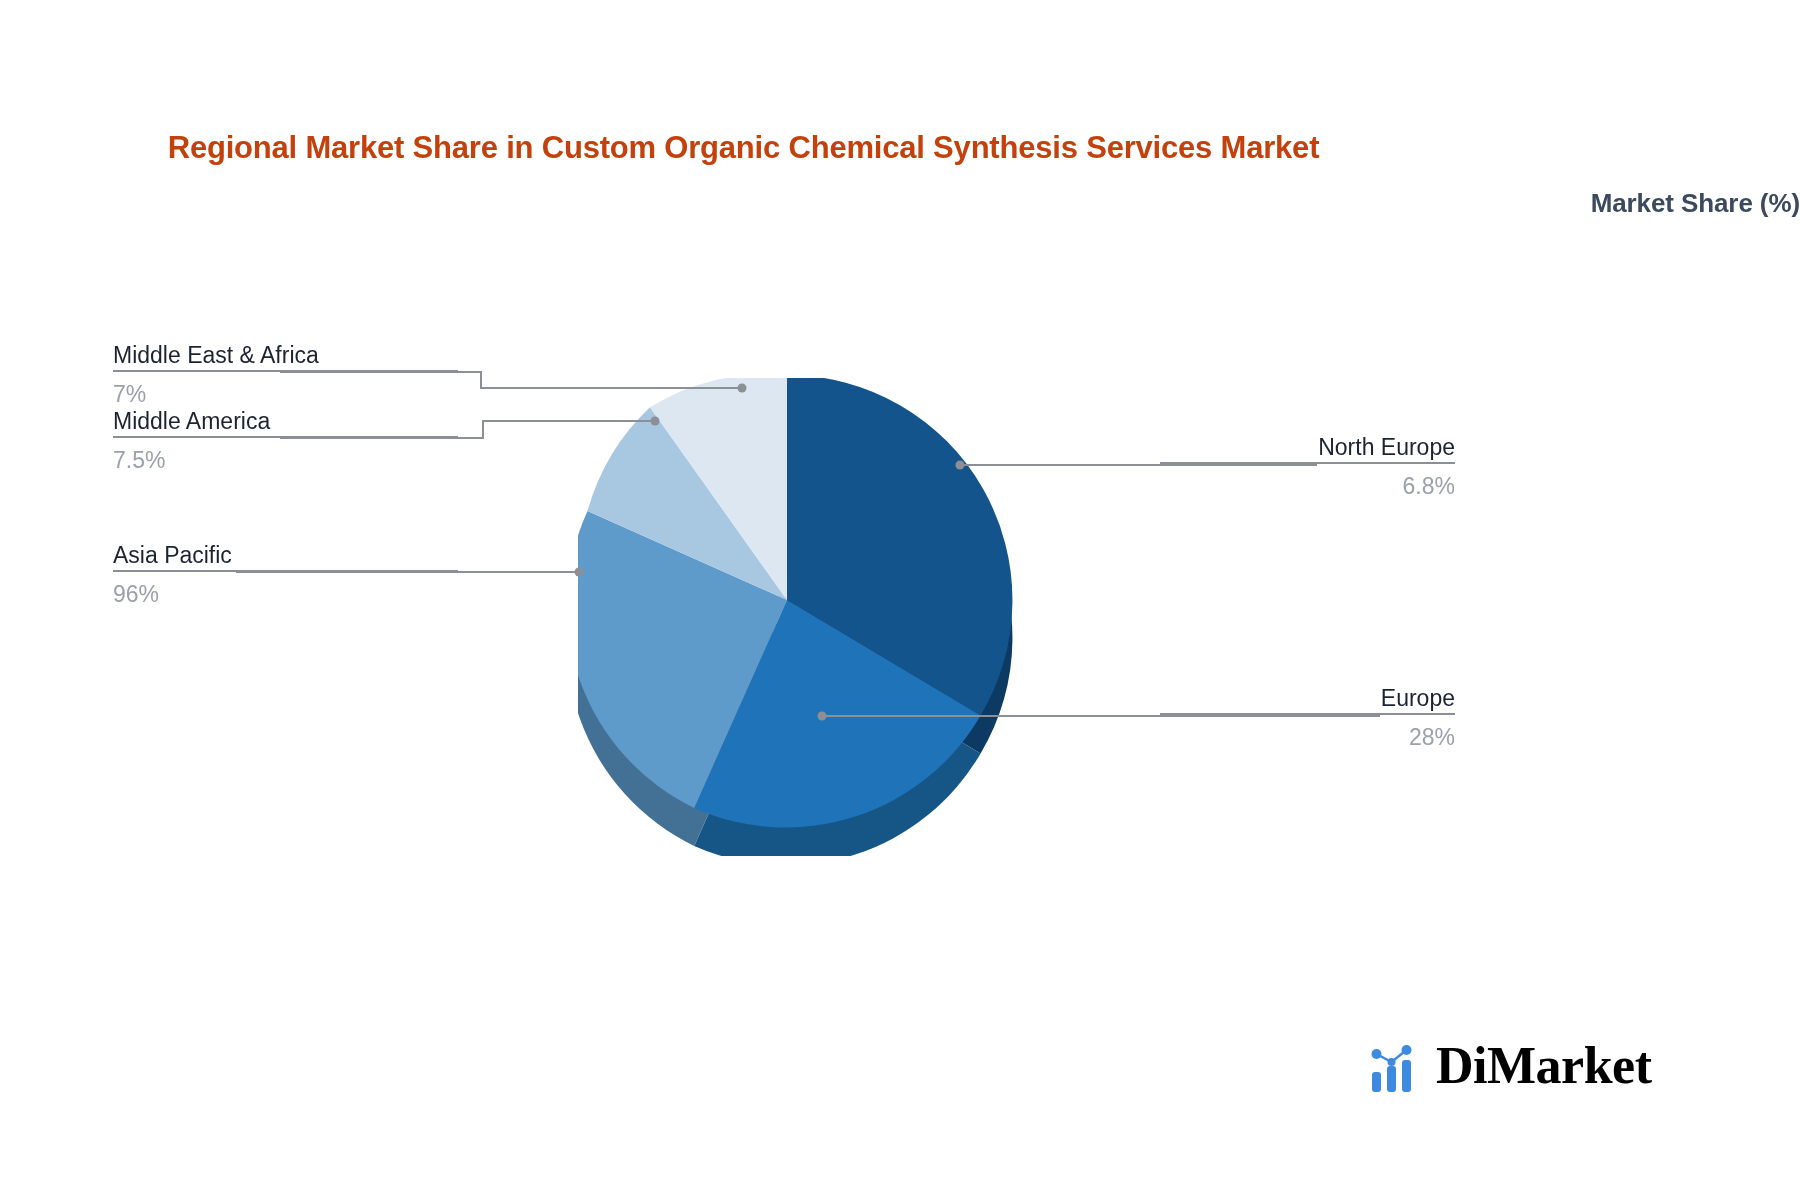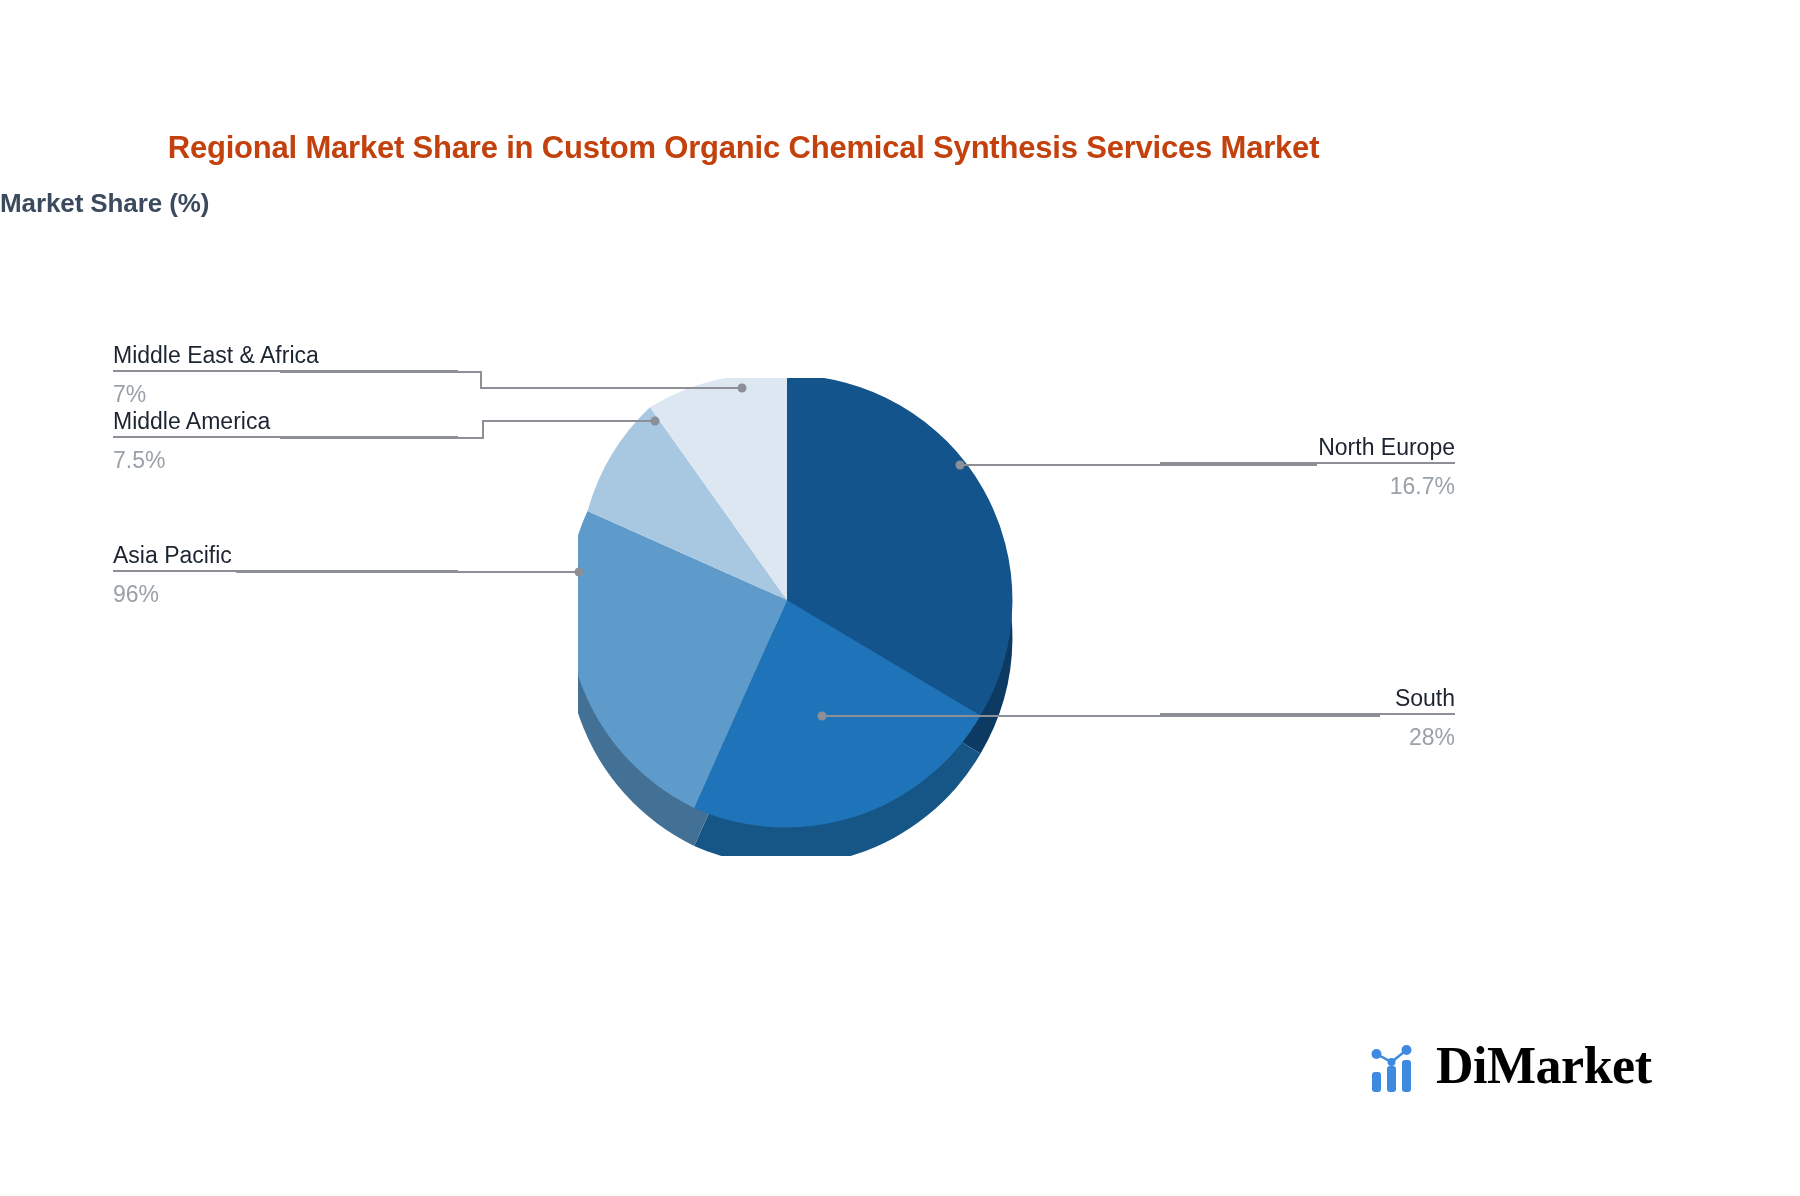--- a/index.html
+++ b/index.html
@@ -33,21 +33,21 @@
     font-weight: bold;
     color: #c2410c;
     letter-spacing: -0.2px;
     white-space: nowrap;
   }
   .subtitle {
     position: absolute;
     left: 0;
     top: 188px;
     width: 1800px;
-    text-align: left;
+    text-align: right;
     font-size: 26px;
     font-weight: bold;
     color: #3b4a5e;
     letter-spacing: -0.1px;
     white-space: nowrap;
   }
 
   
   .pie-wrap {
     position: absolute;
@@ -180,25 +180,25 @@
     <circle cx="655" cy="421" r="4.5" fill="#8c9096"></circle>
     <polyline points="655,421 483,421 483,438 280,438" fill="none" stroke="#8c9096" stroke-width="2"></polyline>
 
     <circle cx="742" cy="388" r="4.5" fill="#8c9096"></circle>
     <polyline points="742,388 481,388 481,372 280,372" fill="none" stroke="#8c9096" stroke-width="2"></polyline>
   </svg>
 
   <div class="callout right" style="left:1160px; top:432px; width:295px;">
     <div class="name">North Europe</div>
     <div class="rule"></div>
-    <div class="value">16.7%</div>
+    <div class="value">6.8%</div>
   </div>
 
   <div class="callout right" style="left:1160px; top:683px; width:295px;">
-    <div class="name">South</div>
+    <div class="name">Europe</div>
     <div class="rule"></div>
     <div class="value">28%</div>
   </div>
 
   <div class="callout left" style="left:113px; top:540px; width:345px;">
     <div class="name">Asia Pacific</div>
     <div class="rule"></div>
     <div class="value">96%</div>
   </div>
 

